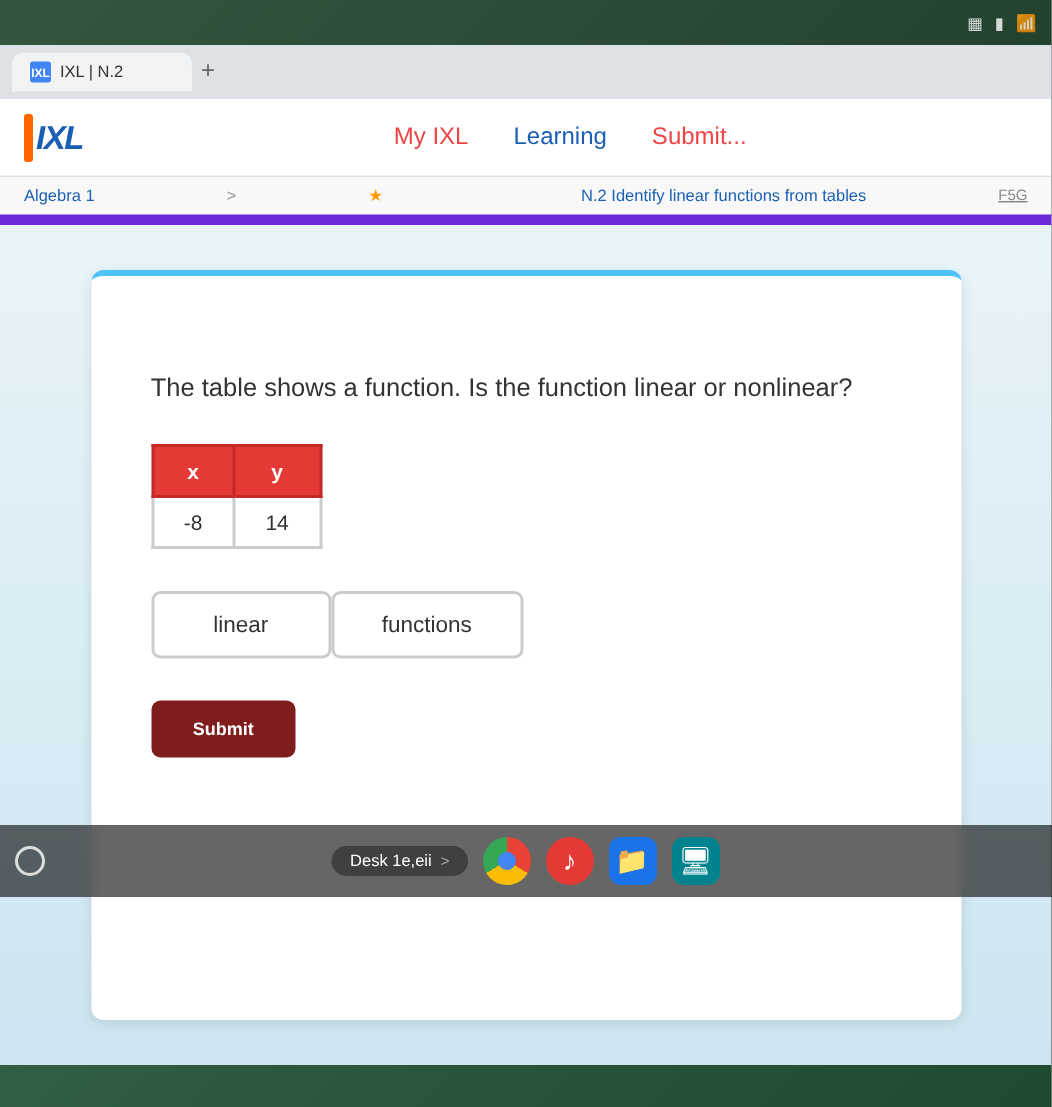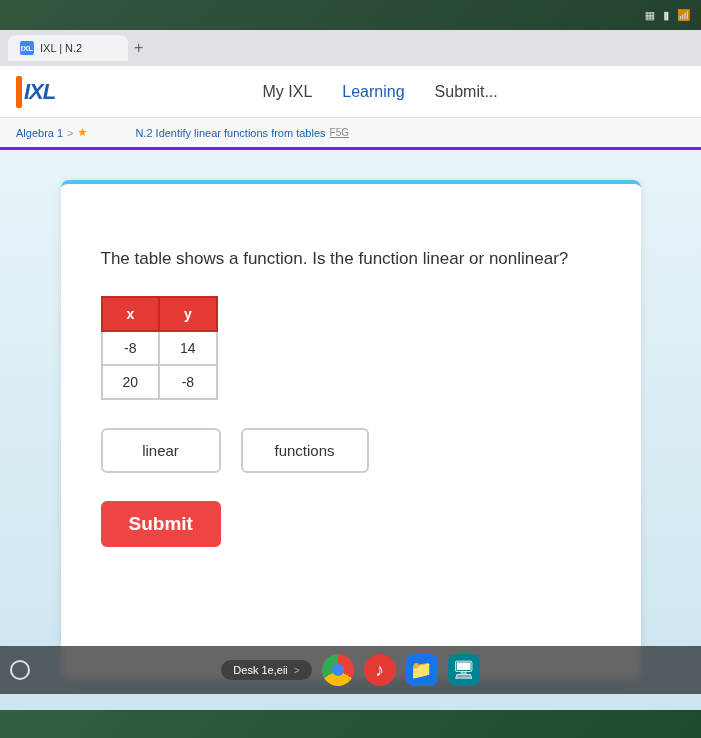--- a/index.html
+++ b/index.html
@@ -33,21 +33,21 @@
 
     .system-bar-icon {
       color: #fff;
       font-size: 11px;
       opacity: 0.8;
     }
 
     
     .browser-window {
       width: 100%;
-      height: 616px;
+      height: 520px;
       background: #f1f3f4;
       position: relative;
     }
 
     .browser-chrome {
       height: 36px;
       background: #dee1e6;
       display: flex;
       align-items: center;
       padding: 0 8px;
@@ -127,40 +127,41 @@
     .ixl-nav-links {
       flex: 1;
       display: flex;
       align-items: center;
       justify-content: center;
       gap: 30px;
     }
 
     .ixl-nav-link {
       font-size: 16px;
-      color: #404040;
+      color: #ef4444;
       text-decoration: none;
       font-weight: 500;
     }
 
     .ixl-nav-link.active {
       color: #1a5fb4;
     }
 
     
     .breadcrumb-bar {
       height: 32px;
       background: #f8f8f8;
-      border-bottom: 3px solid #6d28d9;
+      border-bottom: 7px solid #6d28d9;
       display: flex;
       align-items: center;
       padding: 0 16px;
       font-size: 11px;
       color: #555;
       gap: 4px;
+      justify-content: space-between;
     }
 
     .breadcrumb-link {
       color: #1a5fb4;
       text-decoration: none;
     }
 
     .breadcrumb-star {
       color: #ff9900;
     }
@@ -227,44 +228,44 @@
       padding: 8px 20px;
       text-align: center;
       font-size: 14px;
       color: #333;
       background: white;
     }
 
     
     .answer-buttons {
       display: flex;
-      gap: 20px;
+      gap: 0;
       margin-bottom: 28px;
     }
 
     .answer-btn {
       padding: 12px 32px;
       border: 2px solid #ccc;
       border-radius: 6px;
       background: white;
       font-size: 15px;
       color: #333;
       cursor: pointer;
       min-width: 120px;
       text-align: center;
     }
 
     
     .submit-btn {
-      background: #ef4444;
+      background: #7f1d1d;
       color: white;
       border: none;
       border-radius: 6px;
       padding: 12px 28px;
-      font-size: 19px;
+      font-size: 12px;
       font-weight: bold;
       cursor: pointer;
       display: block;
     }
 
     
     .taskbar {
       height: 48px;
       background: rgba(0,0,0,0.6);
       backdrop-filter: blur(4px);
@@ -401,24 +402,20 @@
             <tr>
               <th>x</th>
               <th>y</th>
             </tr>
           </thead>
           <tbody>
             <tr>
               <td>-8</td>
               <td>14</td>
             </tr>
-            <tr>
-              <td>20</td>
-              <td>-8</td>
-            </tr>
           </tbody>
         </table>
 
         <div class="answer-buttons">
           <button class="answer-btn">linear</button>
           <button class="answer-btn">functions</button>
         </div>
 
         <button class="submit-btn">Submit</button>
 

